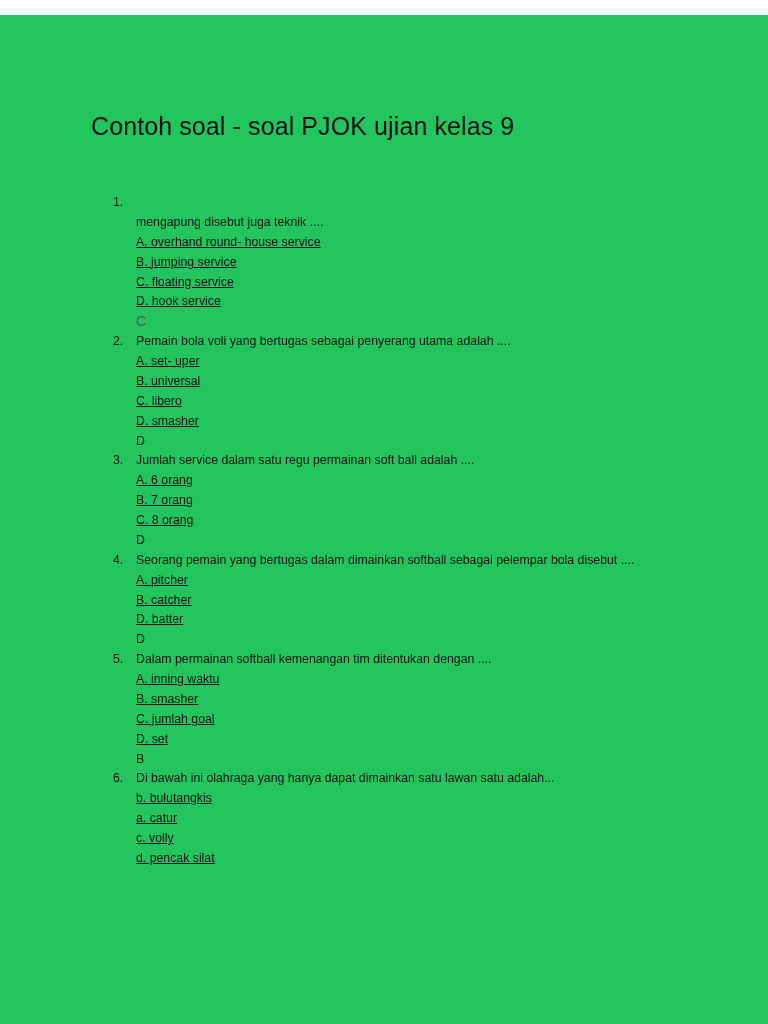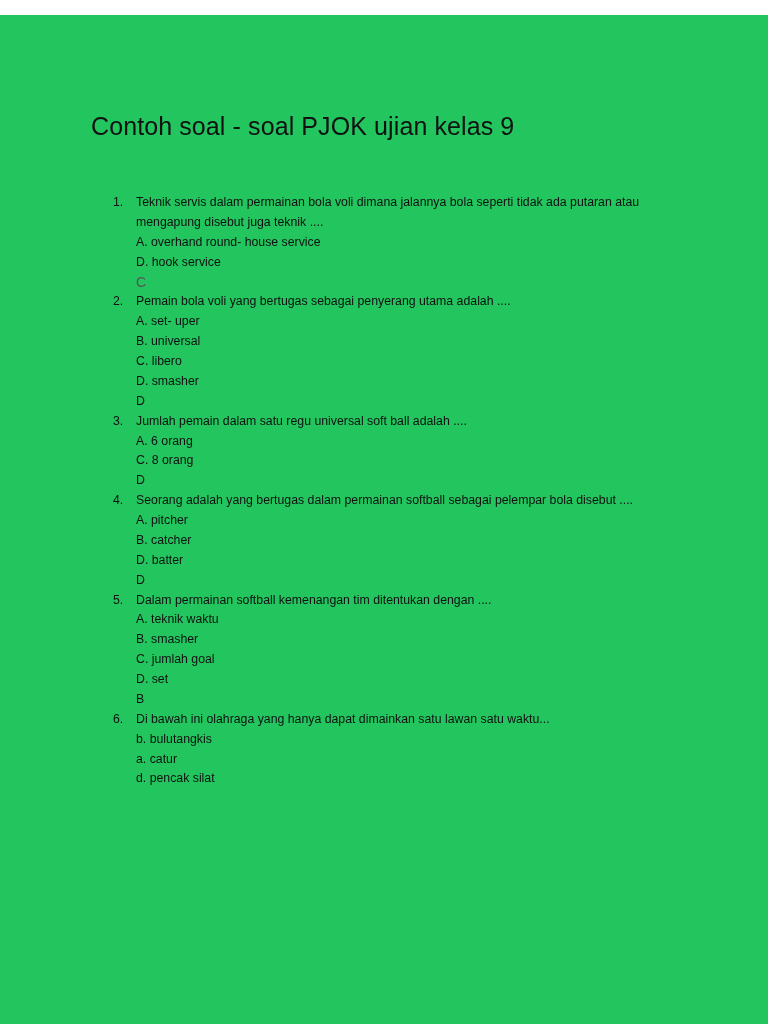--- a/index.html
+++ b/index.html
@@ -55,20 +55,21 @@
       position: absolute;
       left: 113px;
     }
     .qtext {
       position: absolute;
       left: 136px;
     }
     .indent {
       position: absolute;
       left: 136px;
+      text-decoration: underline;
     }
     .answer-key {
       position: absolute;
       left: 136px;
     }
     .answer-key.light {
       color: #555555;
       font-size: 14px;
     }
   </style>
@@ -76,27 +77,32 @@
 <body>
 
 <div class="page">
   <h1 class="doc-title">Contoh soal - soal PJOK ujian kelas 9</h1>
 
   <div class="questions">
 
     <div>
       <div class="line">
         <span class="qnum">1.</span>
-        <span class="qtext">Teknik servis dalam permainan bola voli dimana jalannya bola seperti tidak ada putaran atau</span>
       </div>
       <div class="line">
         <span class="qtext">mengapung disebut juga teknik ....</span>
       </div>
       <div class="line">
           <span class="indent">A. overhand round- house service</span>
+        </div>
+      <div class="line">
+          <span class="indent">B. jumping service</span>
+        </div>
+      <div class="line">
+          <span class="indent">C. floating service</span>
         </div>
       <div class="line">
           <span class="indent">D. hook service</span>
         </div>
       <div class="line">
           <span class="answer-key light">C</span>
         </div>
     </div>
 
     <div>
@@ -117,37 +123,40 @@
           <span class="indent">D. smasher</span>
         </div>
       <div class="line">
           <span class="answer-key">D</span>
         </div>
     </div>
 
     <div>
       <div class="line">
         <span class="qnum">3.</span>
-        <span class="qtext">Jumlah pemain dalam satu regu universal soft ball adalah ....</span>
+        <span class="qtext">Jumlah service dalam satu regu permainan soft ball adalah ....</span>
       </div>
       <div class="line">
           <span class="indent">A. 6 orang</span>
         </div>
       <div class="line">
+          <span class="indent">B. 7 orang</span>
+        </div>
+      <div class="line">
           <span class="indent">C. 8 orang</span>
         </div>
       <div class="line">
           <span class="answer-key">D</span>
         </div>
     </div>
 
     <div>
       <div class="line">
         <span class="qnum">4.</span>
-        <span class="qtext">Seorang adalah yang bertugas dalam permainan softball sebagai pelempar bola disebut ....</span>
+        <span class="qtext">Seorang pemain yang bertugas dalam dimainkan softball sebagai pelempar bola disebut ....</span>
       </div>
       <div class="line">
           <span class="indent">A. pitcher</span>
         </div>
       <div class="line">
           <span class="indent">B. catcher</span>
         </div>
       <div class="line">
           <span class="indent">D. batter</span>
         </div>
@@ -155,46 +164,49 @@
           <span class="answer-key">D</span>
         </div>
     </div>
 
     <div>
       <div class="line">
         <span class="qnum">5.</span>
         <span class="qtext"> Dalam permainan softball kemenangan tim ditentukan dengan ....</span>
       </div>
       <div class="line">
-          <span class="indent">A. teknik waktu</span>
+          <span class="indent">A. inning waktu</span>
         </div>
       <div class="line">
           <span class="indent">B. smasher</span>
         </div>
       <div class="line">
           <span class="indent">C. jumlah goal</span>
         </div>
       <div class="line">
           <span class="indent">D. set</span>
         </div>
       <div class="line">
           <span class="answer-key">B</span>
         </div>
     </div>
 
     <div>
       <div class="line">
         <span class="qnum">6.</span>
-        <span class="qtext">Di bawah ini olahraga yang hanya dapat dimainkan satu lawan satu waktu...</span>
+        <span class="qtext">Di bawah ini olahraga yang hanya dapat dimainkan satu lawan satu adalah...</span>
       </div>
       <div class="line">
           <span class="indent">b. bulutangkis</span>
         </div>
       <div class="line">
           <span class="indent">a. catur</span>
+        </div>
+      <div class="line">
+          <span class="indent">c. volly</span>
         </div>
       <div class="line">
           <span class="indent">d. pencak silat</span>
         </div>
     </div>
 
   </div>
 </div>
 
 </body></html>

